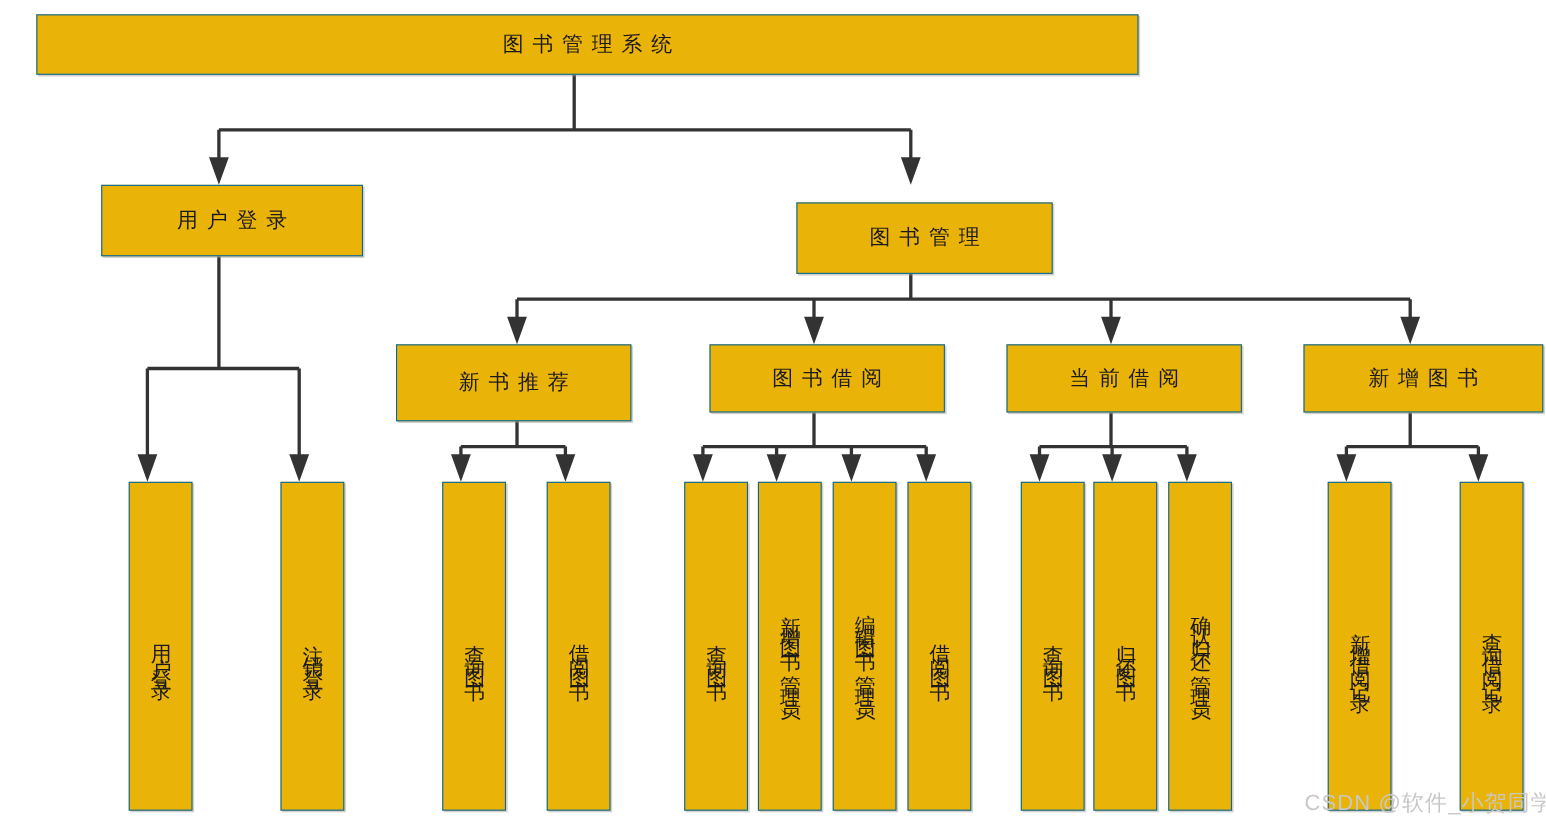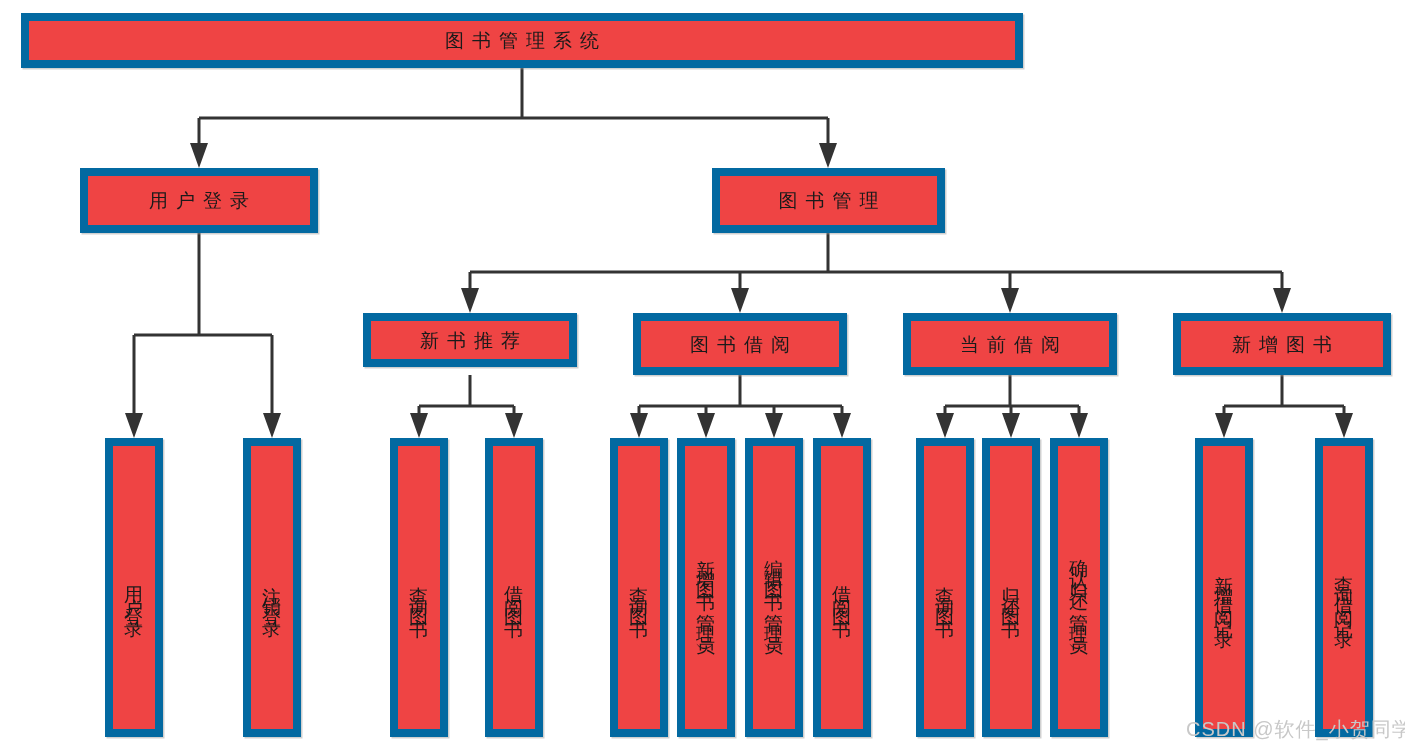--- a/index.html
+++ b/index.html
@@ -7,28 +7,29 @@
     position:relative;
     width:1405px;height:747px;
     background:#ffffff;
     font-family:"Liberation Sans", sans-serif;
     overflow:hidden;
   }
   #connectors{position:absolute;left:0;top:0;z-index:1;}
   .box{
     position:absolute;
     box-sizing:border-box;
-    background:#ef4444;
-    border:8px solid #0369a1;
+    background:#eab308;
+    border:1px solid #0369a1;
     color:#1a1a1a;
     display:flex;align-items:center;justify-content:center;
     font-size:19px;line-height:1;
     letter-spacing:8px;padding-left:8px;
     z-index:2;
     box-shadow:1.5px 1.5px 0 rgba(150,150,150,0.45);
+    margin-left:12px;
   }
   .leaf{
     writing-mode:vertical-rl;
     text-orientation:mixed;
     letter-spacing:11px;
     padding-left:0;padding-top:11px;
     font-size:19px;
   }
   #watermark{
     position:absolute;left:1186px;top:716px;
@@ -85,23 +86,23 @@
       M630 413 H648 L639 438 Z  M697 413 H715 L706 438 Z
       M765 413 H783 L774 438 Z  M833 413 H851 L842 438 Z
       M936 413 H954 L945 438 Z  M1002 413 H1020 L1011 438 Z
       M1070 413 H1088 L1079 438 Z  M1215 413 H1233 L1224 438 Z
       M1335 413 H1353 L1344 438 Z"></path>
   </svg>
 
   <div class="box" style="left:21px;top:13px;width:1002px;height:55px;">图书管理系统</div>
 
   <div class="box" style="left:80px;top:168px;width:238px;height:65px;">用户登录</div>
-  <div class="box" style="left:712px;top:168px;width:233px;height:65px;">图书管理</div>
+  <div class="box" style="left:712px;top:184px;width:233px;height:65px;">图书管理</div>
 
-  <div class="box" style="left:363px;top:313px;width:214px;height:54px;">新书推荐</div>
+  <div class="box" style="left:348px;top:313px;width:214px;height:70px;">新书推荐</div>
   <div class="box" style="left:633px;top:313px;width:214px;height:62px;">图书借阅</div>
   <div class="box" style="left:903px;top:313px;width:214px;height:62px;">当前借阅</div>
   <div class="box" style="left:1173px;top:313px;width:218px;height:62px;">新增图书</div>
 
   <div class="box leaf" style="left:105px;top:438px;width:58px;height:299px;">用户登录</div>
   <div class="box leaf" style="left:243px;top:438px;width:58px;height:299px;">注销登录</div>
 
   <div class="box leaf" style="left:390px;top:438px;width:58px;height:299px;">查询图书</div>
   <div class="box leaf" style="left:485px;top:438px;width:58px;height:299px;">借阅图书</div>
 

